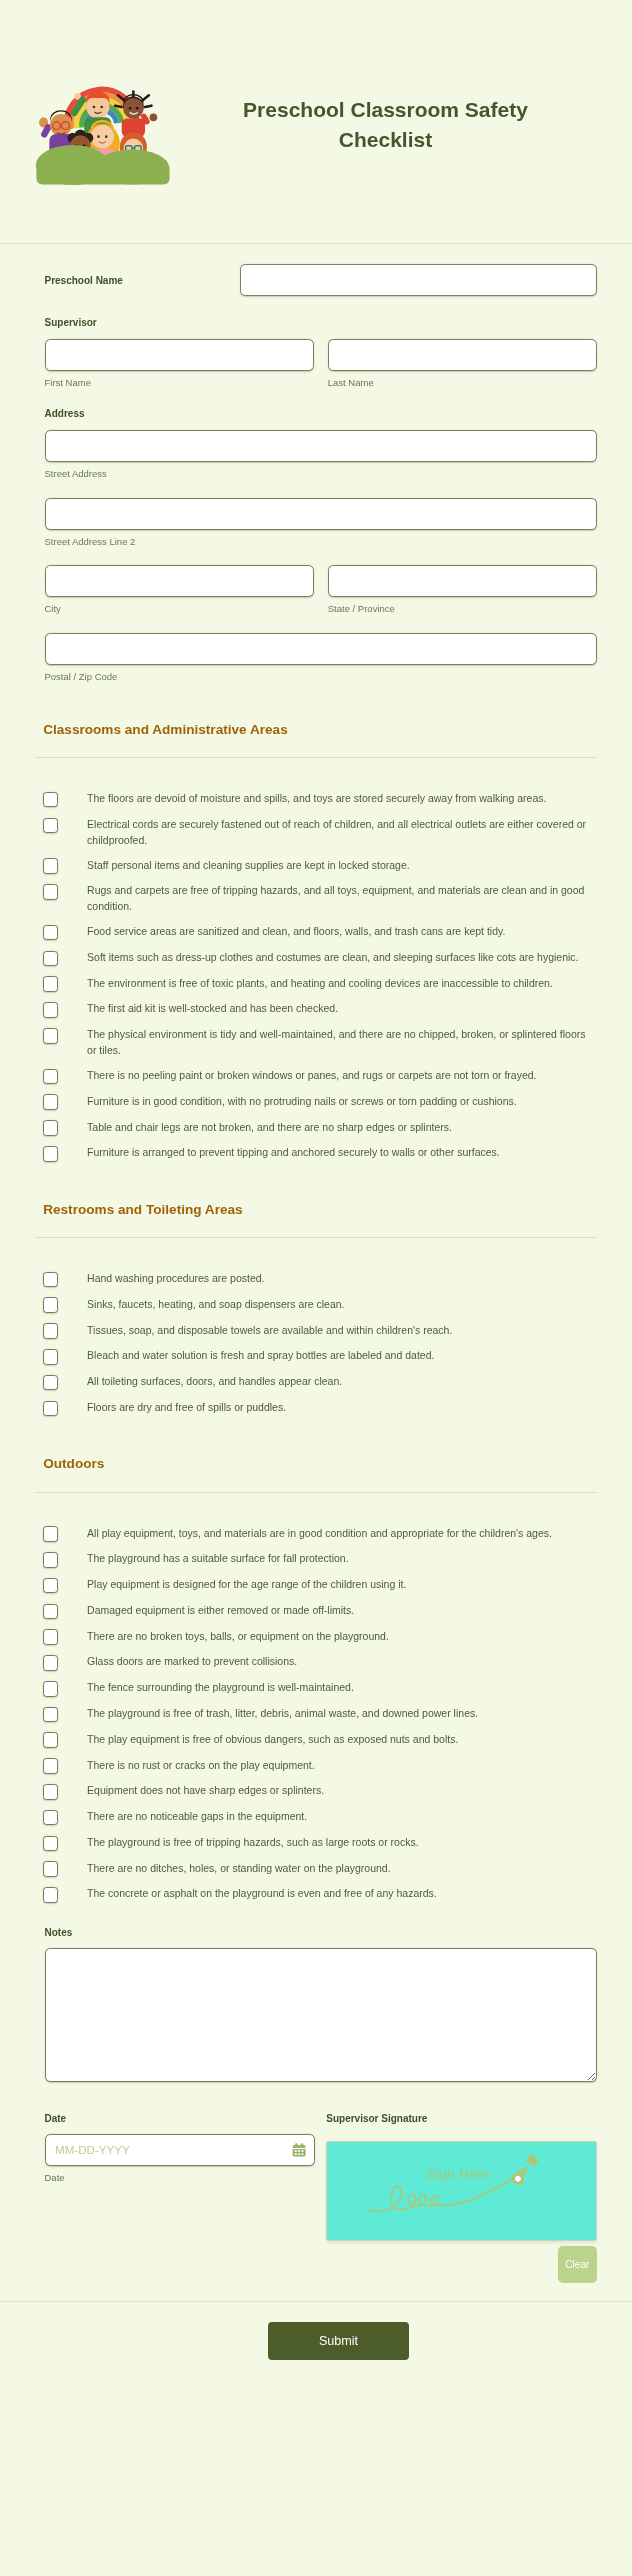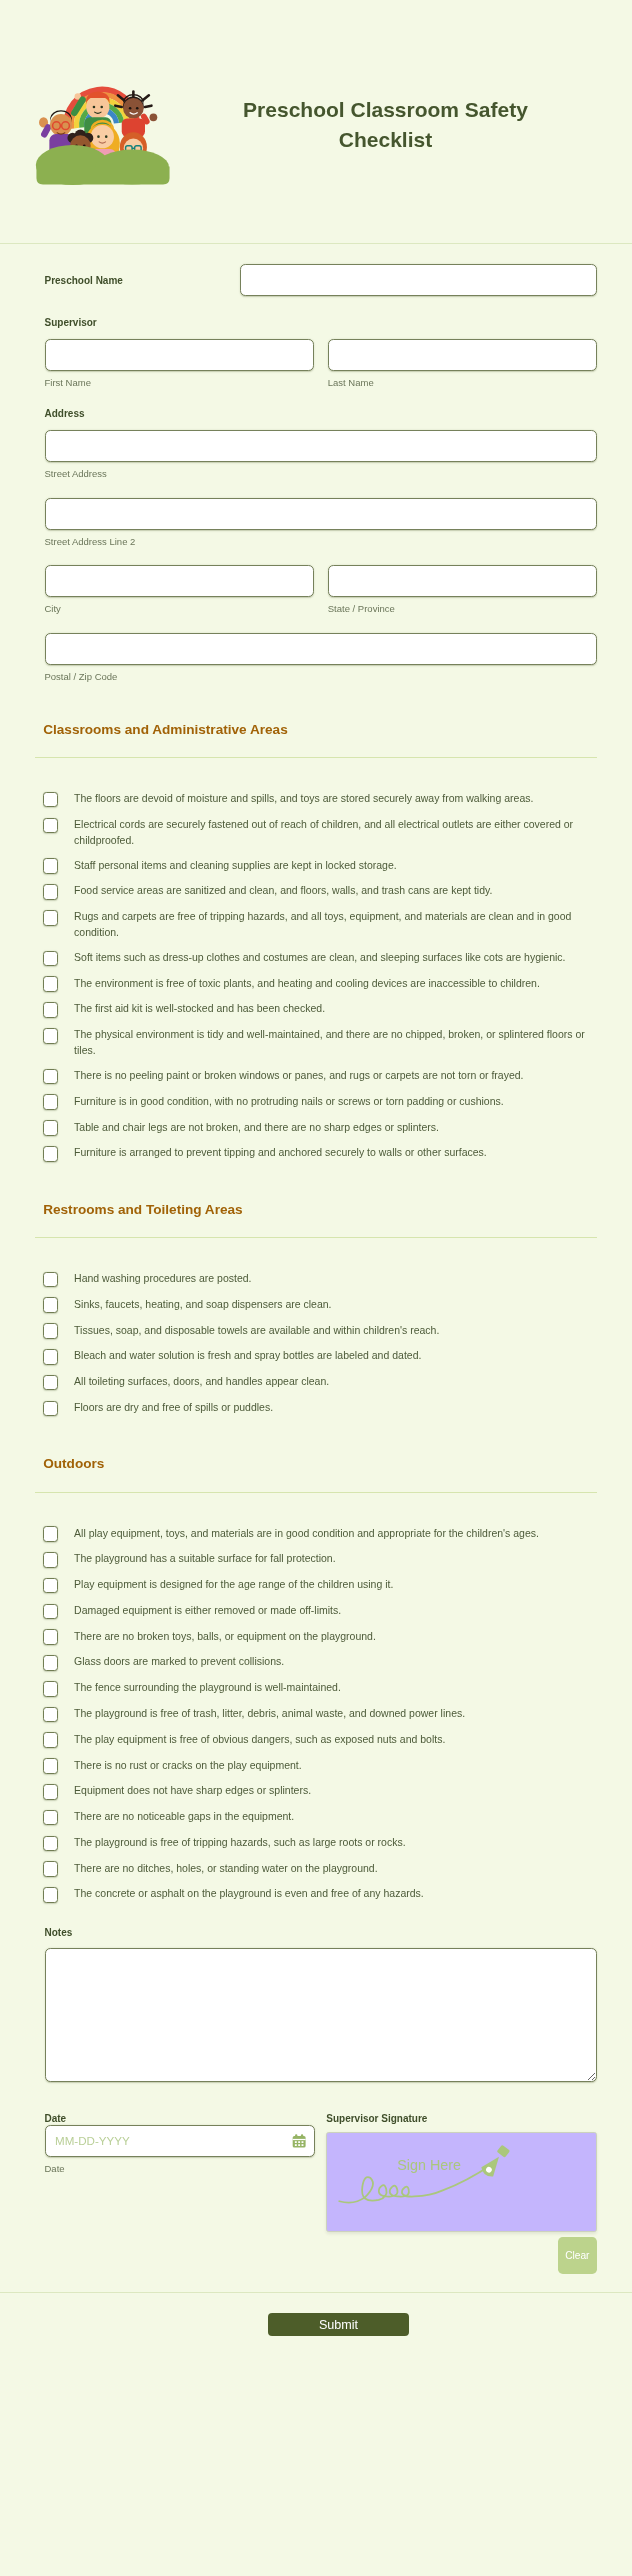--- a/index.html
+++ b/index.html
@@ -26,48 +26,48 @@
   .cols2{display:grid;grid-template-columns:1fr 1fr;column-gap:14px;}
   .sublabel{font-size:9.5px;color:#6b765a;margin-top:6.1px;}
   .subrow{margin-bottom:18.4px;}
   .subrow:last-child{margin-bottom:0;}
 
   
   .section{margin-top:38px;}
   .sec-heading{font-size:13.6px;font-weight:700;color:#a16207;margin:0 0 0 8.2px;line-height:19px;}
   .sec-divider{border:none;border-top:0.7px solid #d6e5ae;margin:18.4px 0 0 0;}
   .items{margin:33px 0 0 7.5px;}
-  .item{display:flex;gap:16px;margin-bottom:9.5px;align-items:flex-start;}
+  .item{display:flex;gap:29px;margin-bottom:9.5px;align-items:flex-start;}
   .cb{flex:0 0 auto;width:13.6px;height:13.6px;background:#fff;border:1px solid #717d53;border-radius:3.4px;
     box-shadow:0 0.7px 1.4px rgba(104,116,73,.3);margin-top:0.7px;cursor:pointer;}
   .itxt{font-size:10.5px;line-height:15.6px;color:#4d5b39;max-width:511px;}
 
   
   .notes{margin-top:24.5px;}
   .notes .flabel{display:block;margin:0 0 0 9.5px;}
   .notes textarea{box-sizing:border-box;display:block;width:552px;height:134px;margin:9.5px 0 0 9.5px;
     background:#fff;border:0.7px solid #76815b;border-radius:5.4px;box-shadow:0 0.7px 1.4px rgba(104,116,73,.35);
     resize:vertical;outline:none;font:11px "Liberation Sans",sans-serif;color:#46572e;padding:6.8px 9.5px;}
 
   
   .bottom-grid{display:grid;grid-template-columns:1fr 1fr;column-gap:11px;margin:30px 0 0 9.5px;}
-  .date-field{position:relative;margin-top:1px;}
+  .date-field{position:relative;margin-top:10px;}
   .date-field .txt-input{padding-right:33px;}
   .date-field .txt-input::placeholder{color:#b9cf97;font-size:11.6px;}
   .cal-icon{position:absolute;right:8.8px;top:8.8px;width:14.3px;height:14.3px;}
-  .sig-box{margin-top:8px;height:98px;background:#c4b5fd;border:0.7px solid #ccd2bd;border-radius:2.7px;
-    box-shadow:0 1.4px 3.4px rgba(0,0,0,.08);display:flex;align-items:center;cursor:crosshair;}
+  .sig-box{margin-top:17px;height:98px;background:#5eead4;border:0.7px solid #ccd2bd;border-radius:2.7px;
+    box-shadow:0 1.4px 3.4px rgba(0,0,0,.08);display:flex;align-items:center;justify-content:center;cursor:crosshair;}
   .sig-actions{display:flex;justify-content:flex-end;margin-top:5.4px;}
   .clear-btn{background:#bcd38c;color:#fff;border:none;border-radius:4.8px;height:37px;padding:0 7.5px;
     font:10.2px "Liberation Sans",sans-serif;cursor:pointer;}
 
   
   .footer-divider{border:none;border-top:0.7px solid #dce8c0;margin:17.7px -35px 0 -35px;}
   .submit-wrap{display:flex;justify-content:center;padding:20.4px 0 44px 0;}
-  .submit-btn{width:141px;height:23px;background:#4d5d29;color:#fff;border:none;border-radius:4.1px;
+  .submit-btn{width:141px;height:38px;background:#4d5d29;color:#fff;border:none;border-radius:4.1px;
     font:500 12.6px "Liberation Sans",sans-serif;cursor:pointer;margin-left:45px;}
 </style>
 </head>
 <body>
 
 <div class="page">
 
   <div class="header">
     <div class="logo-wrap">
       <svg width="136" height="126" viewBox="0 0 210 195">
@@ -239,25 +239,25 @@
         <div class="item">
             <span class="cb"></span>
             <span class="itxt">Electrical cords are securely fastened out of reach of children, and all electrical outlets are either covered or childproofed.</span>
           </div>
         <div class="item">
             <span class="cb"></span>
             <span class="itxt">Staff personal items and cleaning supplies are kept in locked storage.</span>
           </div>
         <div class="item">
             <span class="cb"></span>
+            <span class="itxt">Rugs and carpets are free of tripping hazards, and all toys, equipment, and materials are clean and in good condition.</span>
+          </div>
+        <div class="item">
+            <span class="cb"></span>
             <span class="itxt">Food service areas are sanitized and clean, and floors, walls, and trash cans are kept tidy.</span>
-          </div>
-        <div class="item">
-            <span class="cb"></span>
-            <span class="itxt">Rugs and carpets are free of tripping hazards, and all toys, equipment, and materials are clean and in good condition.</span>
           </div>
         <div class="item">
             <span class="cb"></span>
             <span class="itxt">Soft items such as dress-up clothes and costumes are clean, and sleeping surfaces like cots are hygienic.</span>
           </div>
         <div class="item">
             <span class="cb"></span>
             <span class="itxt">The environment is free of toxic plants, and heating and cooling devices are inaccessible to children.</span>
           </div>
         <div class="item">

